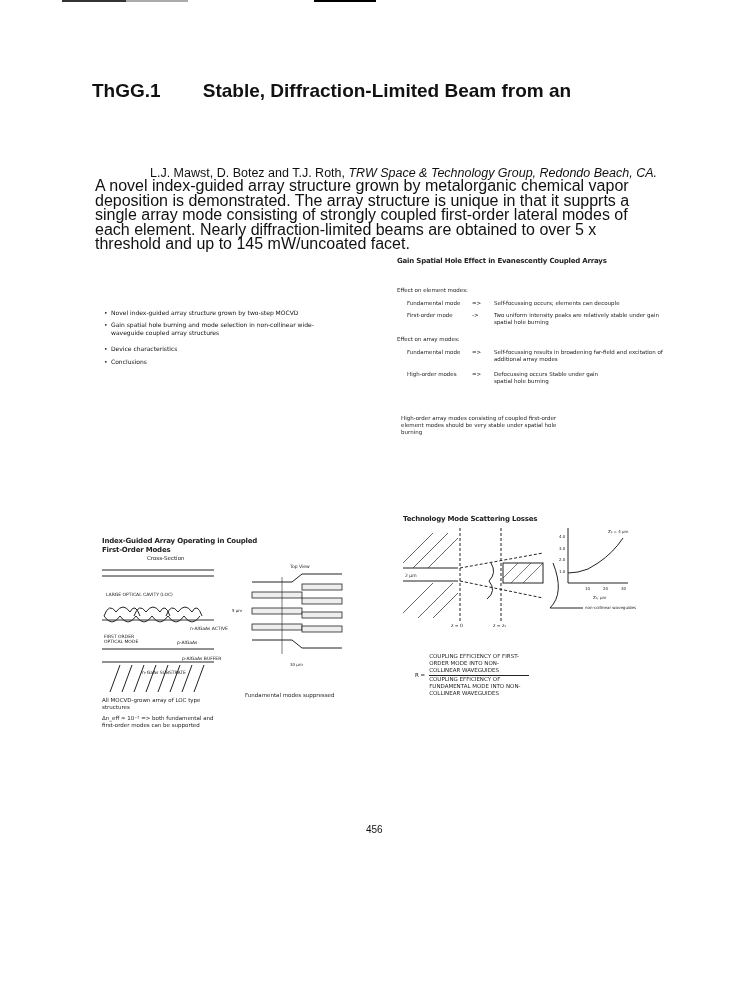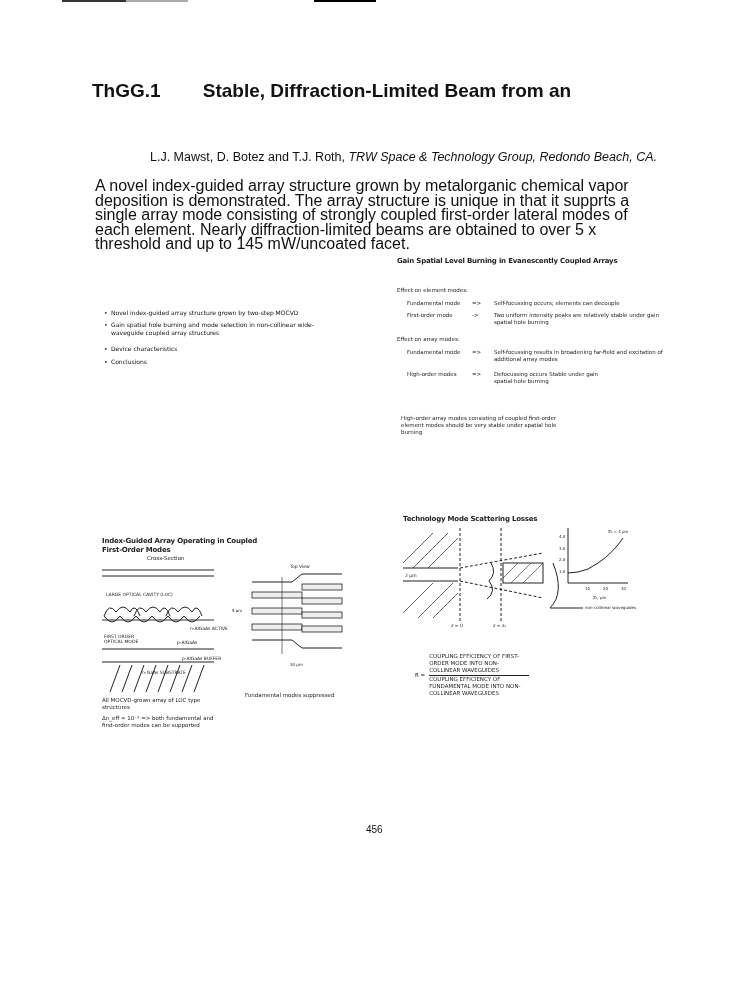--- a/index.html
+++ b/index.html
@@ -4,21 +4,21 @@
 <style>
   html, body { margin:0; padding:0; background:#fff; }
   body { width:755px; height:1000px; position:relative; overflow:hidden; font-family:"Liberation Sans", sans-serif; color:#111; }
   .abs { position:absolute; }
   .topbar1 { left:62px; top:0; width:64px; height:2px; background:#333; }
   .topbar2 { left:126px; top:0; width:62px; height:2px; background:#aaa; }
   .topbar3 { left:314px; top:0; width:62px; height:2px; background:#000; }
   .title-block { left:92px; top:80px; width:560px; font-weight:bold; font-size:19px; line-height:21px; }
   .title-code { position:absolute; left:0; top:0; }
   .title-lines { position:absolute; left:55px; top:0; width:480px; text-align:center; }
-  .authors { left:150px; top:150px; font-size:12.5px; }
+  .authors { left:150px; top:166px; font-size:12.5px; }
   .authors i { font-style:italic; }
   .abstract { left:95px; top:179px; width:560px; font-size:16px; line-height:14.5px; }
   .small { font-family:"DejaVu Sans", sans-serif; font-size:5.5px; line-height:7px; color:#222; }
   .slide-title { font-weight:bold; font-size:7px; letter-spacing:-0.2px; }
   .bullets { left:104px; top:306px; width:240px; font-size:6px; line-height:13px; font-family:"DejaVu Sans", sans-serif; }
   .bullets div { position:relative; padding-left:7px; }
   .bullets div::before { content:"•"; position:absolute; left:0; }
   .gain { left:397px; top:258px; width:270px; }
   .row { display:flex; }
   .indexfig { left:102px; top:524px; width:250px;margin-top:13px; }
@@ -46,21 +46,21 @@
 <div class="abs abstract">A novel index-guided array structure grown by metalorganic chemical vapor deposition is demonstrated. The array structure is unique in that it supprts a single array mode consisting of strongly coupled first-order lateral modes of each element. Nearly diffraction-limited beams are obtained to over 5 x threshold and up to 145 mW/uncoated facet.</div>
 
 <div class="abs bullets">
   <div>Novel index-guided array structure grown by two-step MOCVD</div>
   <div style="line-height:8px;margin:2px 0 5px;">Gain spatial hole burning and mode selection in non-collinear wide-waveguide coupled array structures</div>
   <div>Device characteristics</div>
   <div>Conclusions</div>
 </div>
 
 <div class="abs gain small">
-  <div class="slide-title">Gain Spatial Level Burning in Evanescently Coupled Arrays</div>
+  <div class="slide-title">Gain Spatial Hole Effect in Evanescently Coupled Arrays</div>
   <div style="margin-top:22px">Effect on element modes:</div>
   <div class="row" style="margin:6px 0 0 10px">
     <span style="width:65px">Fundamental mode</span>
     <span style="width:22px">=&gt;</span>
     <span style="width:170px">Self-focussing occurs; elements can decouple</span>
   </div>
   <div class="row" style="margin:5px 0 0 10px">
     <span style="width:65px">First-order mode</span>
     <span style="width:22px">-&gt;</span>
     <span style="width:170px">Two uniform intensity peaks are relatively stable under gain spatial hole burning</span>

